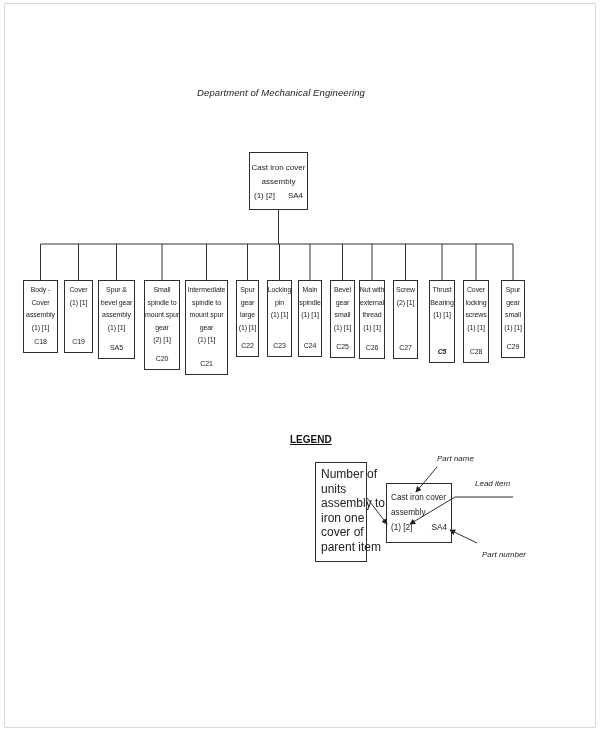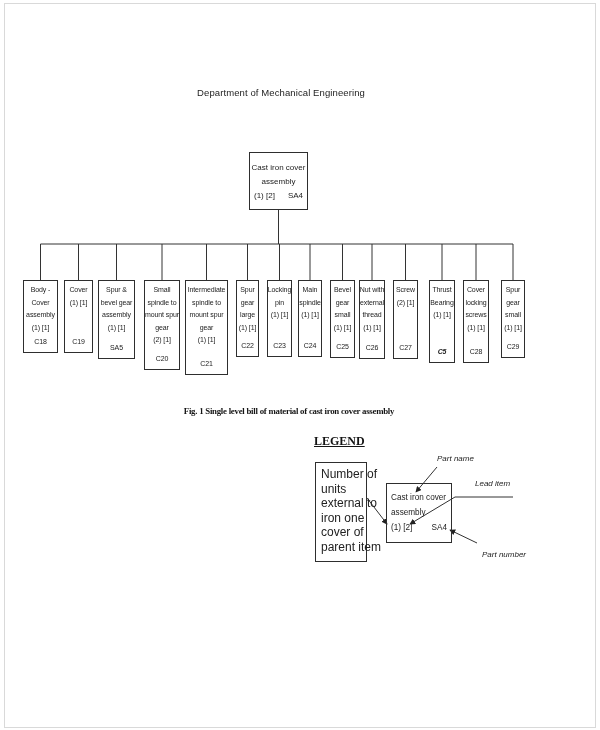--- a/index.html
+++ b/index.html
@@ -18,20 +18,21 @@
     position: absolute;
     left: 4px; top: 3px;
     width: 590px; height: 723px;
     border: 1px solid #d9d9d9;
     pointer-events: none;
   }
   .doc-header {
     position: absolute;
     left: 0; top: 87px; width: 562px;
     text-align: center;
+    font-style: italic;
     font-size: 9.5px;
     color: #1d1d1d;
     letter-spacing: 0.1px;
   }
   
   .root-box {
     position: absolute;
     left: 249px; top: 152px;
     width: 59px; height: 58px;
     border: 1.4px solid #2e2e2e;
@@ -74,24 +75,24 @@
     left: 0; top: 406px; width: 578px;
     text-align: center;
     font-family: "Liberation Serif", serif;
     font-weight: bold;
     font-size: 8.8px;
     letter-spacing: -0.25px;
     color: #141414;
   }
   .legend-title {
     position: absolute;
-    left: 314px; top: 434px;
-    font-family: Liberation Serif, serif;
+    left: 290px; top: 434px;
+    font-family: Liberation Sans, sans-serif;
     font-weight: bold;
-    font-size: 12px;
+    font-size: 10px;
     text-decoration: underline;
     color: #141414;
   }
   .units-box {
     position: absolute;
     left: 315px; top: 462px;
     width: 52px; height: 100px;
     border: 1.3px solid #2e2e2e;
     box-sizing: border-box;
     padding: 4px 0 0 5px;
@@ -261,28 +262,27 @@
     </div>
       <div class="node" style="left: 501px; width: 24px; height: 78px;">
       <div>Spur</div>
         <div>gear</div>
         <div>small</div>
         <div>(1) [1]</div>
         <div class="code">C29</div>
     </div>
     </div>
 
-  <div class="fig-caption">Fig. 1 Single level bill of material of cast iron cover assembly</div>
 
   <div class="legend-title">LEGEND</div>
 
   <div class="units-box">
     <div>Number of</div>
     <div>units</div>
-    <div>external to</div>
+    <div>assembly to</div>
     <div>iron one</div>
     <div>cover of</div>
     <div>parent item</div>
   </div>
 
   <div class="sample-box">
     <div>Cast iron cover</div>
     <div>assembly</div>
     <div class="qty-row">
       <span>(1) [2]</span>

